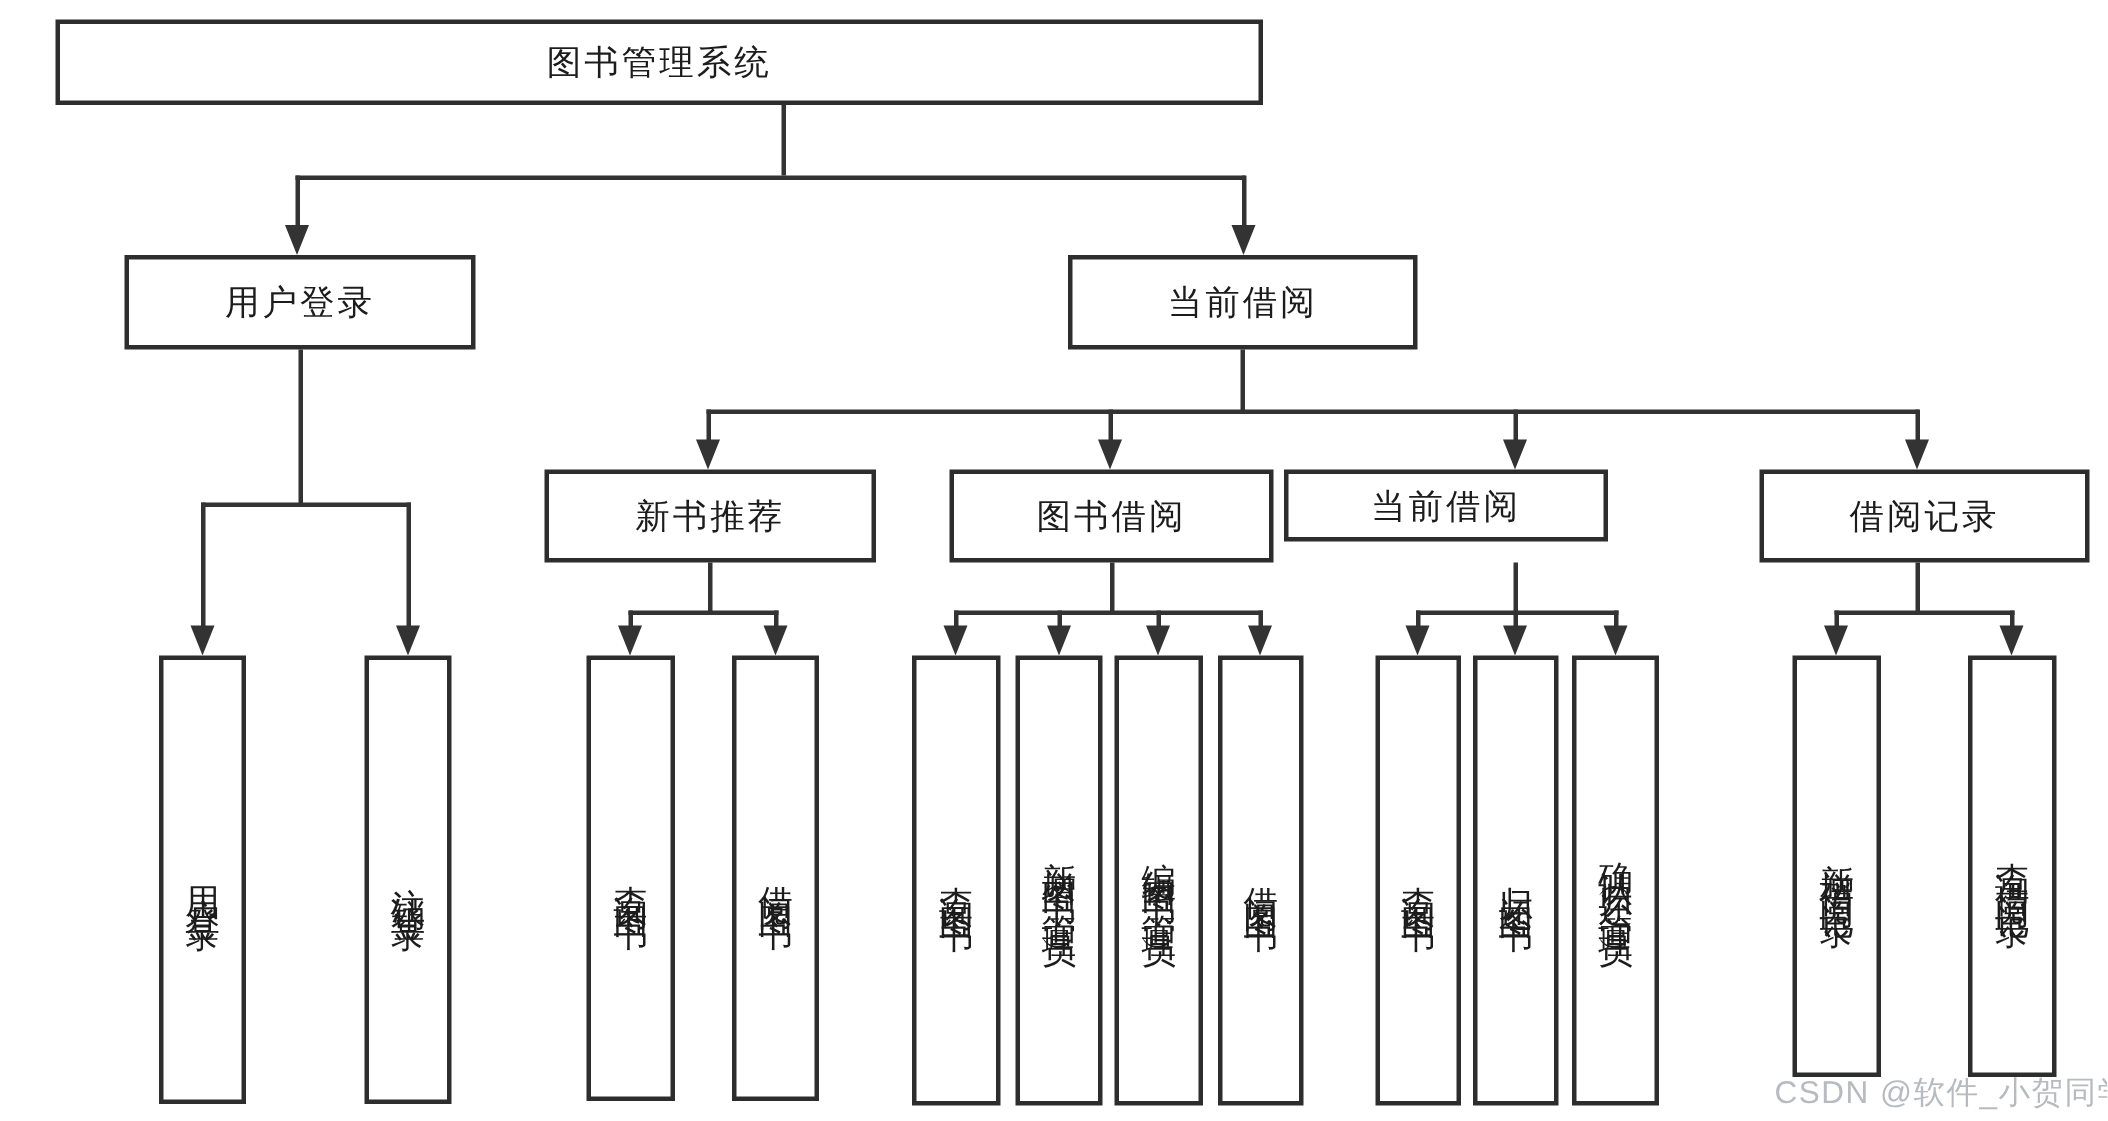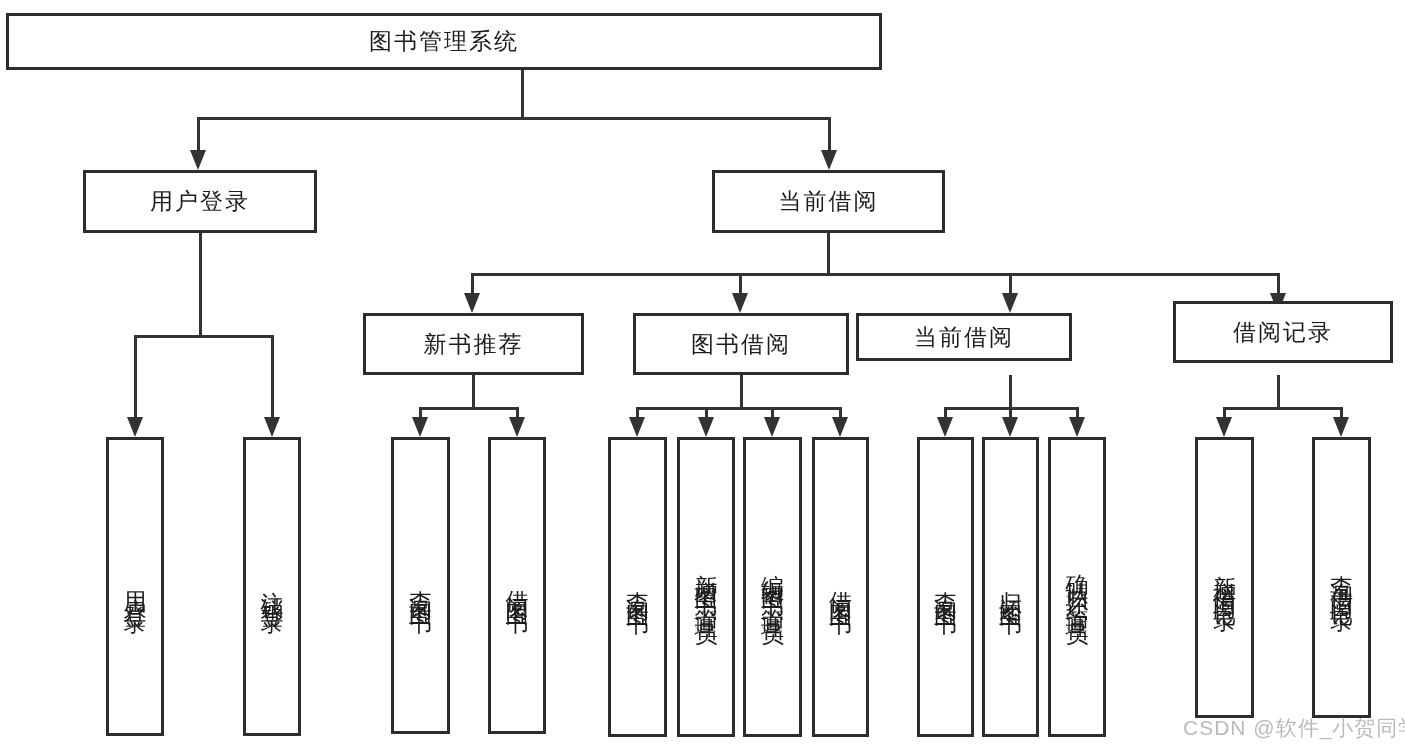--- a/index.html
+++ b/index.html
@@ -25,21 +25,21 @@
   .wm{
     position:absolute;left:1183px;top:714px;z-index:5;white-space:nowrap;
     color:#b7bbc0;font-size:21px;letter-spacing:1px;
   }
 </style>
 </head>
 <body>
 
 <div class="canvas">
 
-  <div class="node hnode" style="left:6px;top:13px;width:876px;height:57px">
+  <div class="node hnode" style="left:37px;top:13px;width:805px;height:57px">
     <span>图书管理系统</span>
   </div>
 
   <div class="ln" style="left:521px;top:70px;width:3px;height:47px"></div>
   <div class="ln" style="left:197px;top:117px;width:633px;height:3px"></div>
   <div class="ln" style="left:197px;top:117px;width:3px;height:36px"></div>
   <div class="arr" style="left:190px;top:150px"></div>
   <div class="ln" style="left:828px;top:117px;width:3px;height:36px"></div>
   <div class="arr" style="left:821px;top:150px"></div>
 
@@ -70,21 +70,21 @@
 
   <div class="node hnode" style="left:363px;top:313px;width:221px;height:62px">
     <span>新书推荐</span>
   </div>
   <div class="node hnode" style="left:633px;top:313px;width:216px;height:62px">
     <span>图书借阅</span>
   </div>
   <div class="node hnode" style="left:856px;top:313px;width:216px;height:48px">
     <span>当前借阅</span>
   </div>
-  <div class="node hnode" style="left:1173px;top:301px;width:220px;height:62px">
+  <div class="node hnode" style="left:1173px;top:313px;width:220px;height:62px">
     <span>借阅记录</span>
   </div>
 
   <div class="ln" style="left:472px;top:375px;width:3px;height:33px"></div>
   <div class="ln" style="left:419px;top:407px;width:100px;height:3px"></div>
   <div class="ln" style="left:419px;top:407px;width:3px;height:12px"></div>
   <div class="arr" style="left:412px;top:417px"></div>
   <div class="ln" style="left:516px;top:407px;width:3px;height:12px"></div>
   <div class="arr" style="left:509px;top:417px"></div>
 

